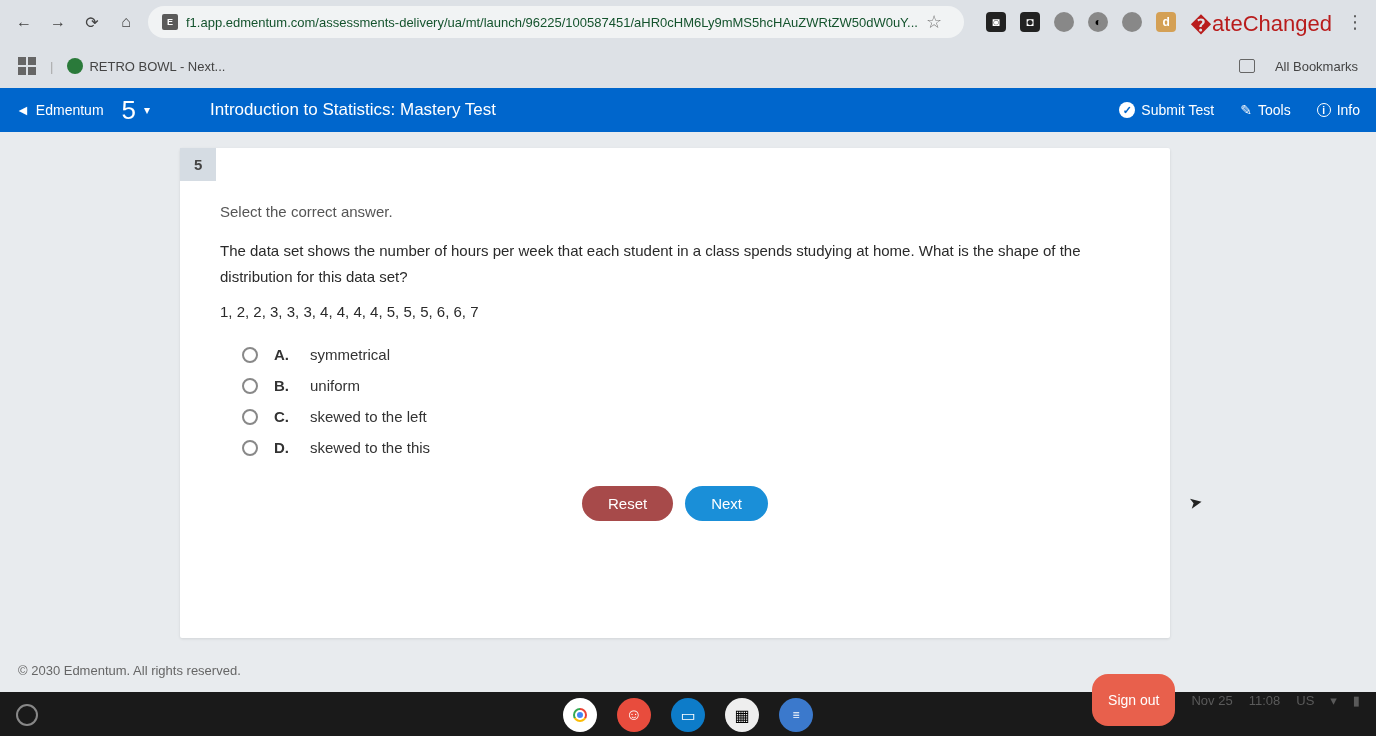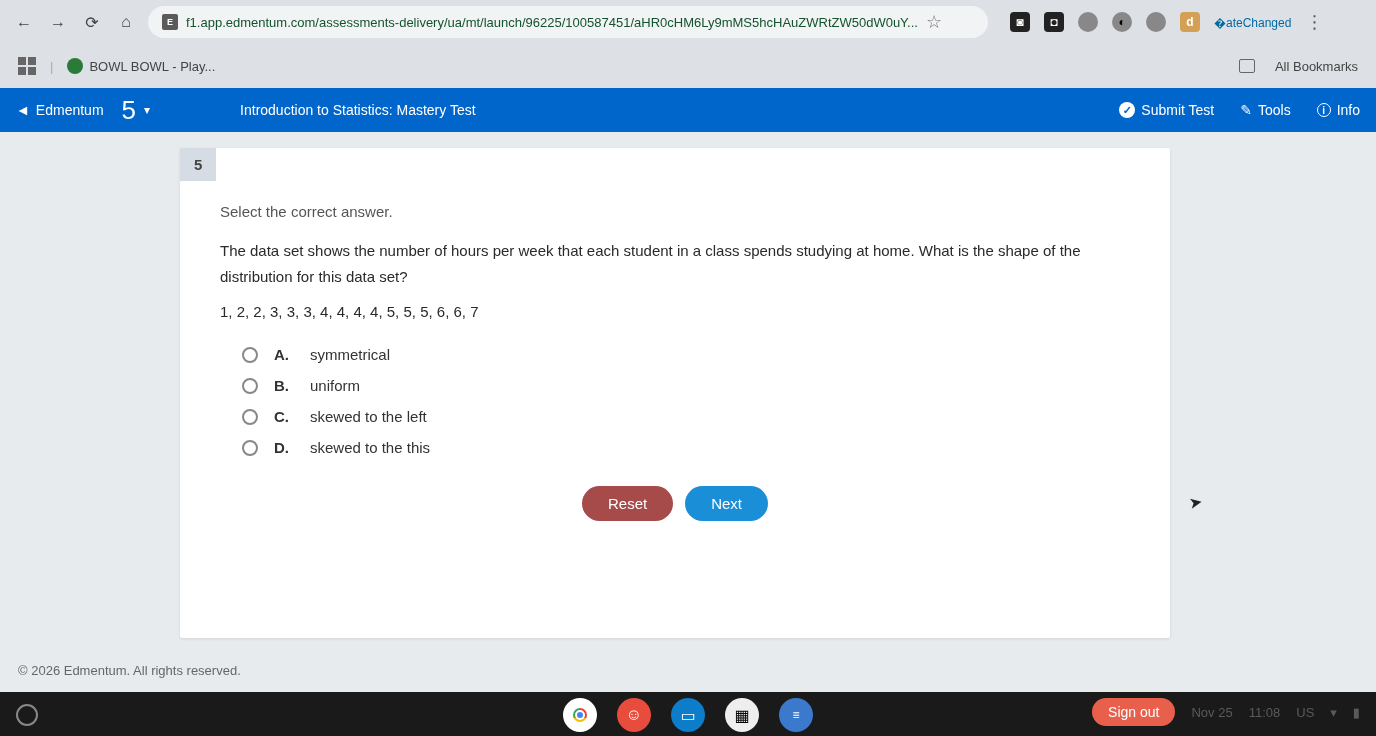--- a/index.html
+++ b/index.html
@@ -10,37 +10,37 @@
 .nav-btn { width: 24px; height: 24px; display: flex; align-items: center; justify-content: center; color: #444; cursor: pointer; }
 .url-bar { flex: 1; background: #f1f3f4; border-radius: 20px; height: 32px; display: flex; align-items: center; padding: 0 14px; gap: 8px; max-width: 840px; }
 .url-icon { width: 16px; height: 16px; background: #5a5a5a; border-radius: 2px; display: flex; align-items: center; justify-content: center; color: #fff; font-size: 9px; font-weight: bold; }
 .url-text { color: #14532d; font-size: 13px; white-space: nowrap; overflow: hidden; text-overflow: ellipsis; }
 .star-btn { color: #777; font-size: 18px; }
 .ext-icons { display: flex; gap: 14px; align-items: center; margin-left: 12px; }
 .ext-icon { width: 20px; height: 20px; border-radius: 4px; display: flex; align-items: center; justify-content: center; font-size: 12px; }
 .ei-dark { background: #222; color: #fff; }
 .ei-circle { background: #888; border-radius: 50%; }
 .ei-orange { background: #d4a055; color: #fff; font-weight: bold; }
-.puzzle { font-size: 12px; color: #0369a1; }
+.puzzle { font-size: 22px; color: #b91c1c; }
 .dots { font-size: 18px; color: #555; }
 
 .bookmarks-bar { height: 44px; display: flex; align-items: center; padding: 0 18px; justify-content: space-between; color: #444; font-size: 13px; }
 .bm-left { display: flex; align-items: center; gap: 10px; }
 .bm-icon { width: 18px; height: 18px; }
 .bm-item { display: flex; align-items: center; gap: 6px; cursor: pointer; }
 .bm-sep { color: #aaa; margin: 0 4px; }
 .bm-retro { width: 16px; height: 16px; background: #2a7a3a; border-radius: 50%; display: inline-block; }
 .bm-right { display: flex; align-items: center; gap: 20px; }
 .folder-icon { width: 16px; height: 14px; border: 1.5px solid #666; border-radius: 2px; }
 
 .app-header { background: #0066cc; height: 44px; display: flex; align-items: center; color: #fff; padding: 0 16px; }
 .prev-btn { display: flex; align-items: center; gap: 6px; font-size: 14px; cursor: pointer; }
 .q-num { font-size: 26px; font-weight: 300; margin: 0 8px 0 18px; }
 .chev { font-size: 12px; }
-.test-title { font-size: 14px; margin-left: 90px; }
+.test-title { font-size: 17px; margin-left: 60px; }
 .header-right { margin-left: auto; display: flex; gap: 26px; align-items: center; font-size: 14px; }
 .hr-item { display: flex; align-items: center; gap: 6px; cursor: pointer; }
 .check-icon { width: 16px; height: 16px; background: #fff; border-radius: 50%; color: #0066cc; display: flex; align-items: center; justify-content: center; font-size: 11px; font-weight: bold; }
 .tool-icon { font-size: 14px; }
 .info-icon { width: 14px; height: 14px; border: 1.5px solid #fff; border-radius: 50%; display: flex; align-items: center; justify-content: center; font-size: 10px; font-weight: bold; }
 
 .content-area { background: #e8ebee; height: 560px; padding-top: 16px; position: relative; }
 .question-card { background: #fff; width: 990px; margin-left: 180px; min-height: 490px; border-radius: 2px; box-shadow: 0 1px 3px rgba(0,0,0,0.1); }
 .q-tab { display: inline-block; background: #d5dce3; padding: 8px 14px; font-weight: bold; color: #444; font-size: 15px; }
 .q-body { padding: 22px 40px; color: #333; }
@@ -62,21 +62,21 @@
 .shelf { position: absolute; bottom: 4px; left: 50%; transform: translateX(-50%); display: flex; gap: 20px; }
 .shelf-icon { width: 34px; height: 34px; border-radius: 50%; display: flex; align-items: center; justify-content: center; font-size: 16px; }
 .si-chrome { background: #fff; position: relative; }
 .si-chrome::after { content: ''; position: absolute; width: 14px; height: 14px; border-radius: 50%; background: conic-gradient(#ea4335 0 120deg,#fbbc05 120deg 240deg,#34a853 240deg 360deg); }
 .si-chrome::before { content:''; position:absolute; width:6px; height:6px; background:#4285f4; border-radius:50%; z-index:1; border:2px solid #fff;}
 .si-red { background: #e84c3d; color: #fff; }
 .si-blue { background: #0d7cc9; color: #fff; }
 .si-tile { background: #eee; }
 .si-list { background: #3b79cc; color:#fff; font-size:12px;}
 .tray { position: absolute; bottom: 10px; right: 16px; display: flex; align-items: center; gap: 16px; color: #5a5a5a; font-size: 13px; }
-.signout-btn { background: #e8604c; color: #fff; padding: 6px 16px; border-radius: 16px; border: none; font-size: 14px; cursor: pointer; }
+.signout-btn { background: #e8604c; color: #fff; padding: 18px 16px; border-radius: 16px; border: none; font-size: 14px; cursor: pointer; }
 .power-circle { position:absolute; bottom:10px; left:16px; width:22px; height:22px; border:2px solid #888; border-radius:50%; }
 .cursor { position:absolute; top:493px; left:1189px; font-size:16px; color:#222; transform:rotate(-10deg);}
 </style>
 </head>
 <body>
 
 <div class="browser-chrome">
   <div class="browser-top">
     <div class="nav-btn">←</div>
     <div class="nav-btn">→</div>
@@ -102,21 +102,21 @@
     <div class="bm-left">
       <span class="bm-icon" style="display:grid;grid-template-columns:1fr 1fr;gap:2px;">
           <span style="background:#666;"></span>
           <span style="background:#666;"></span>
           <span style="background:#666;"></span>
           <span style="background:#666;"></span>
         </span>
       <span class="bm-sep">|</span>
       <div class="bm-item">
         <span class="bm-retro"></span>
-        <span>BOWL BOWL - Play...</span>
+        <span>RETRO BOWL - Next...</span>
       </div>
     </div>
     <div class="bm-right">
       <span class="folder-icon"></span>
       <span>All Bookmarks</span>
     </div>
   </div>
 </div>
 
 <div class="app-header">
@@ -173,21 +173,21 @@
         </div>
       </div>
       <div class="action-row">
         <button class="btn btn-reset">Reset</button>
         <button class="btn btn-next">Next</button>
       </div>
     </div>
   </div>
 
   <div class="footer">
-    <span class="copyright">© 2026 Edmentum. All rights reserved.</span>
+    <span class="copyright">© 2030 Edmentum. All rights reserved.</span>
   </div>
 </div>
 
 <div class="shelf">
   <div class="shelf-icon si-chrome"></div>
   <div class="shelf-icon si-red">☺</div>
   <div class="shelf-icon si-blue">▭</div>
   <div class="shelf-icon si-tile">▦</div>
   <div class="shelf-icon si-list">≡</div>
 </div>

